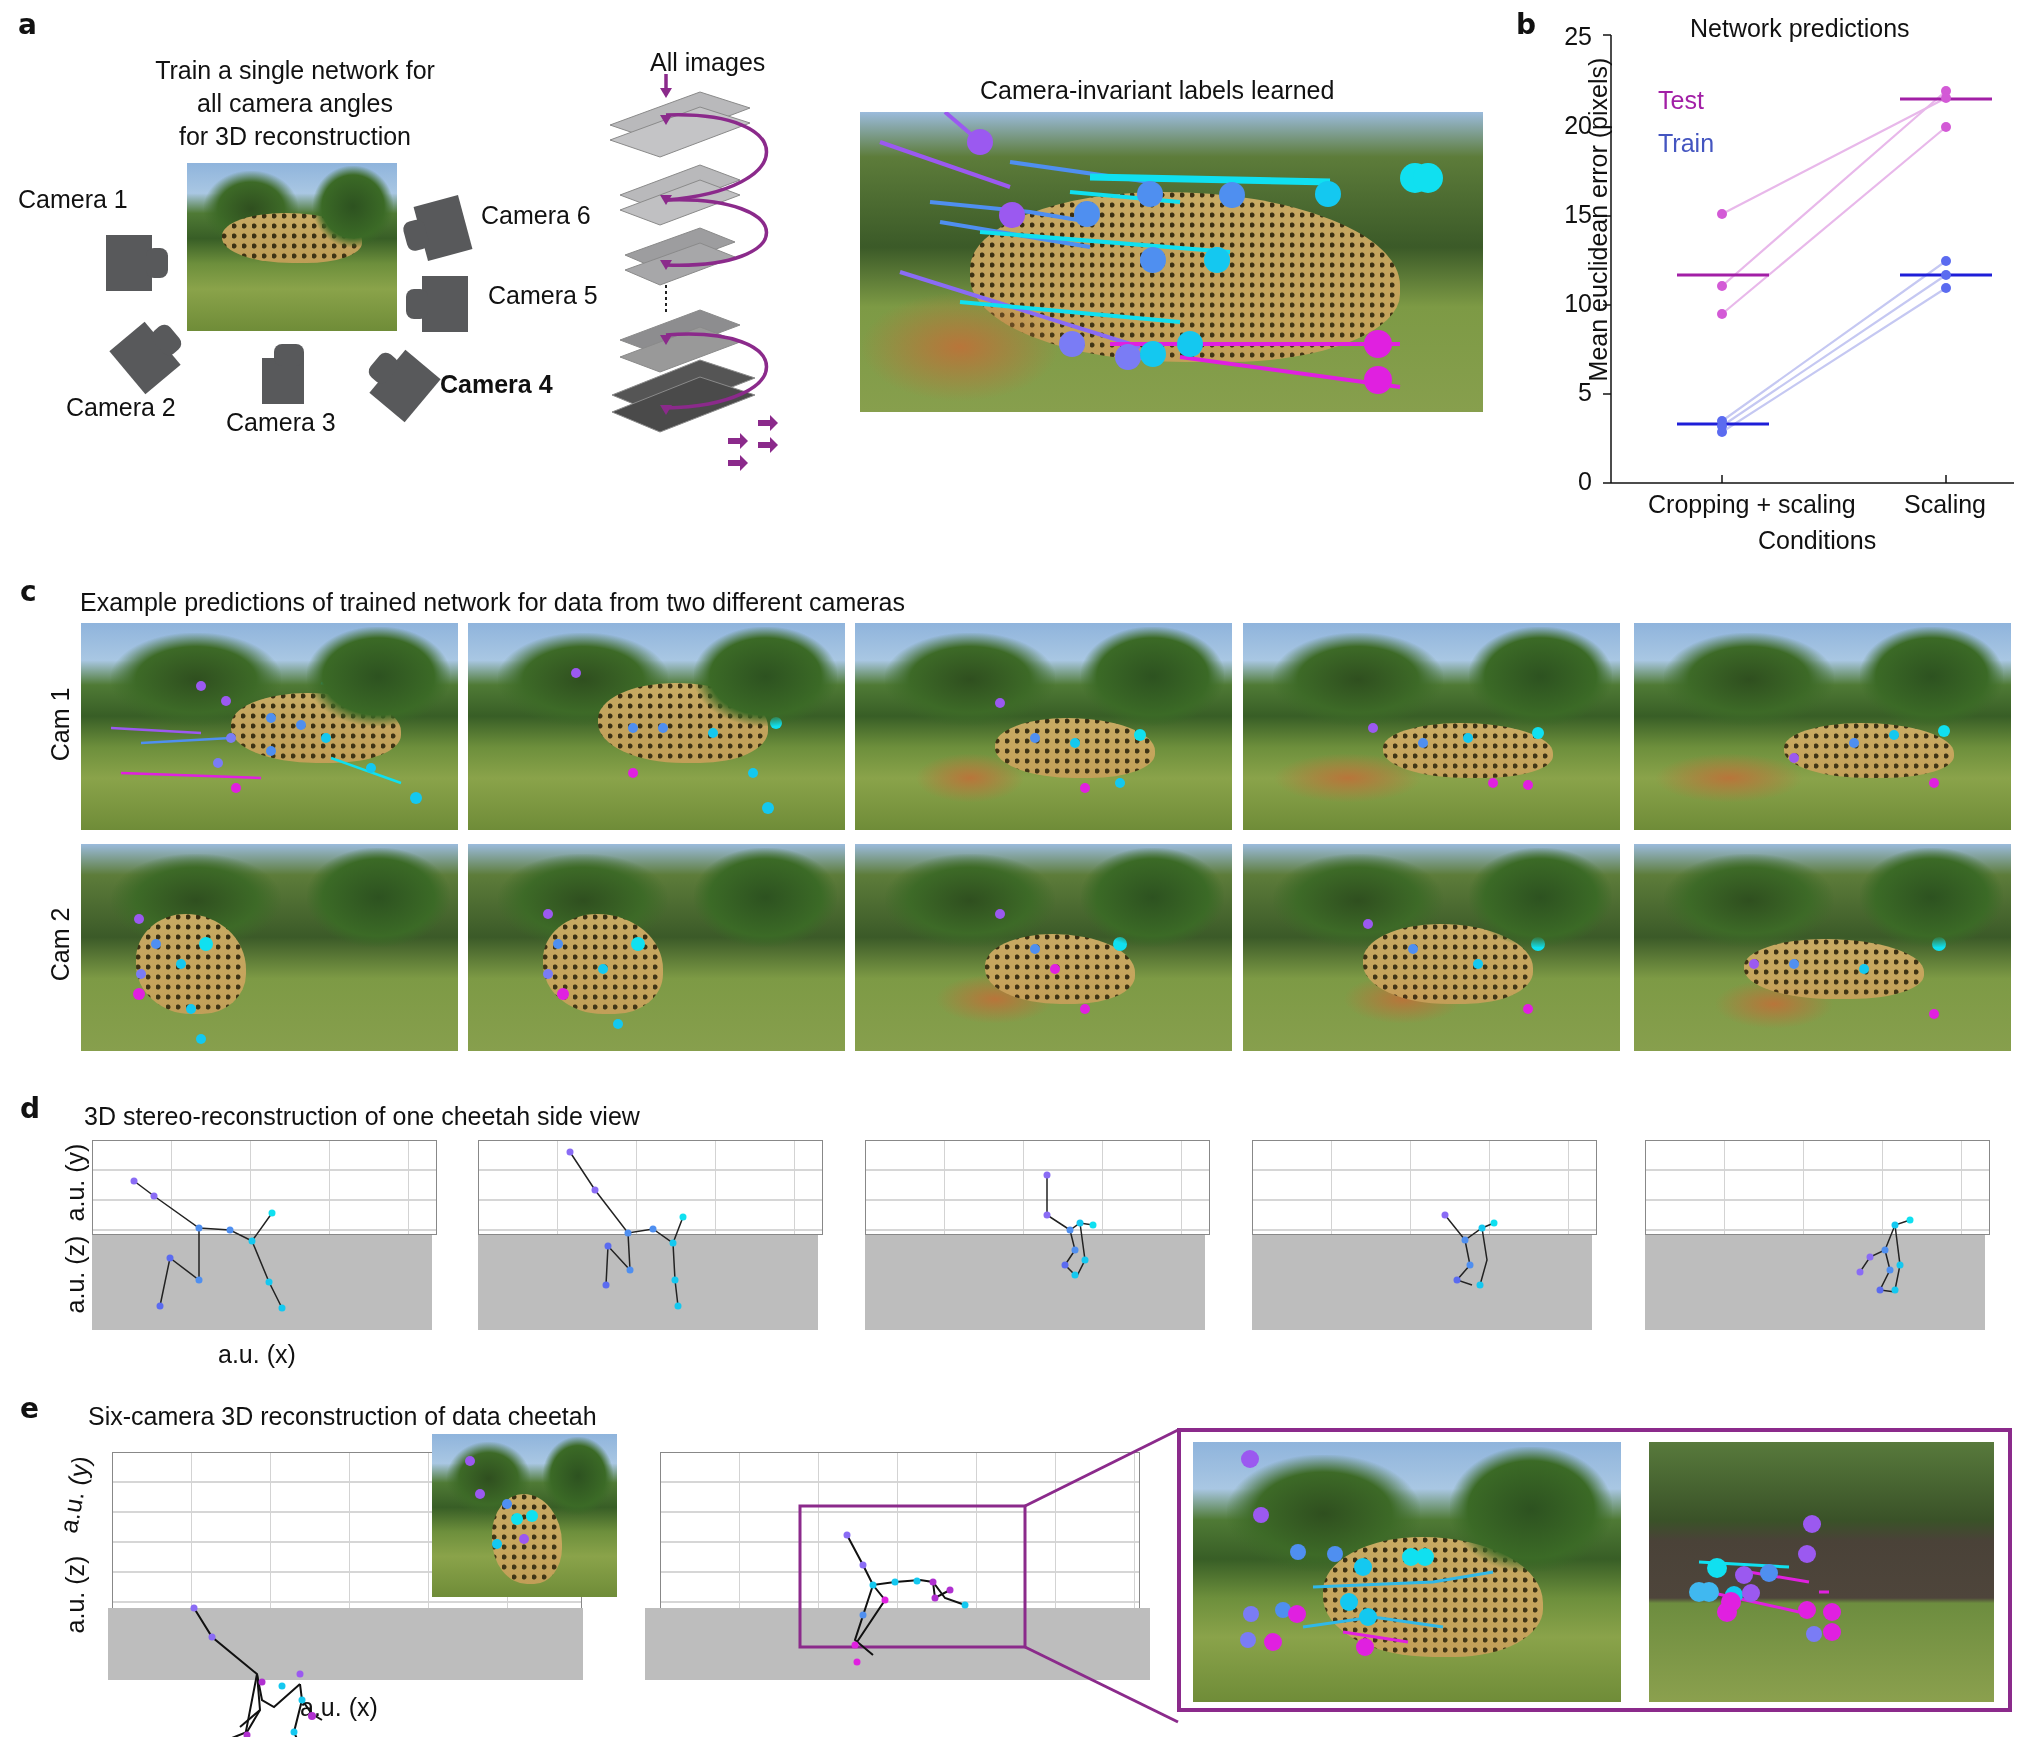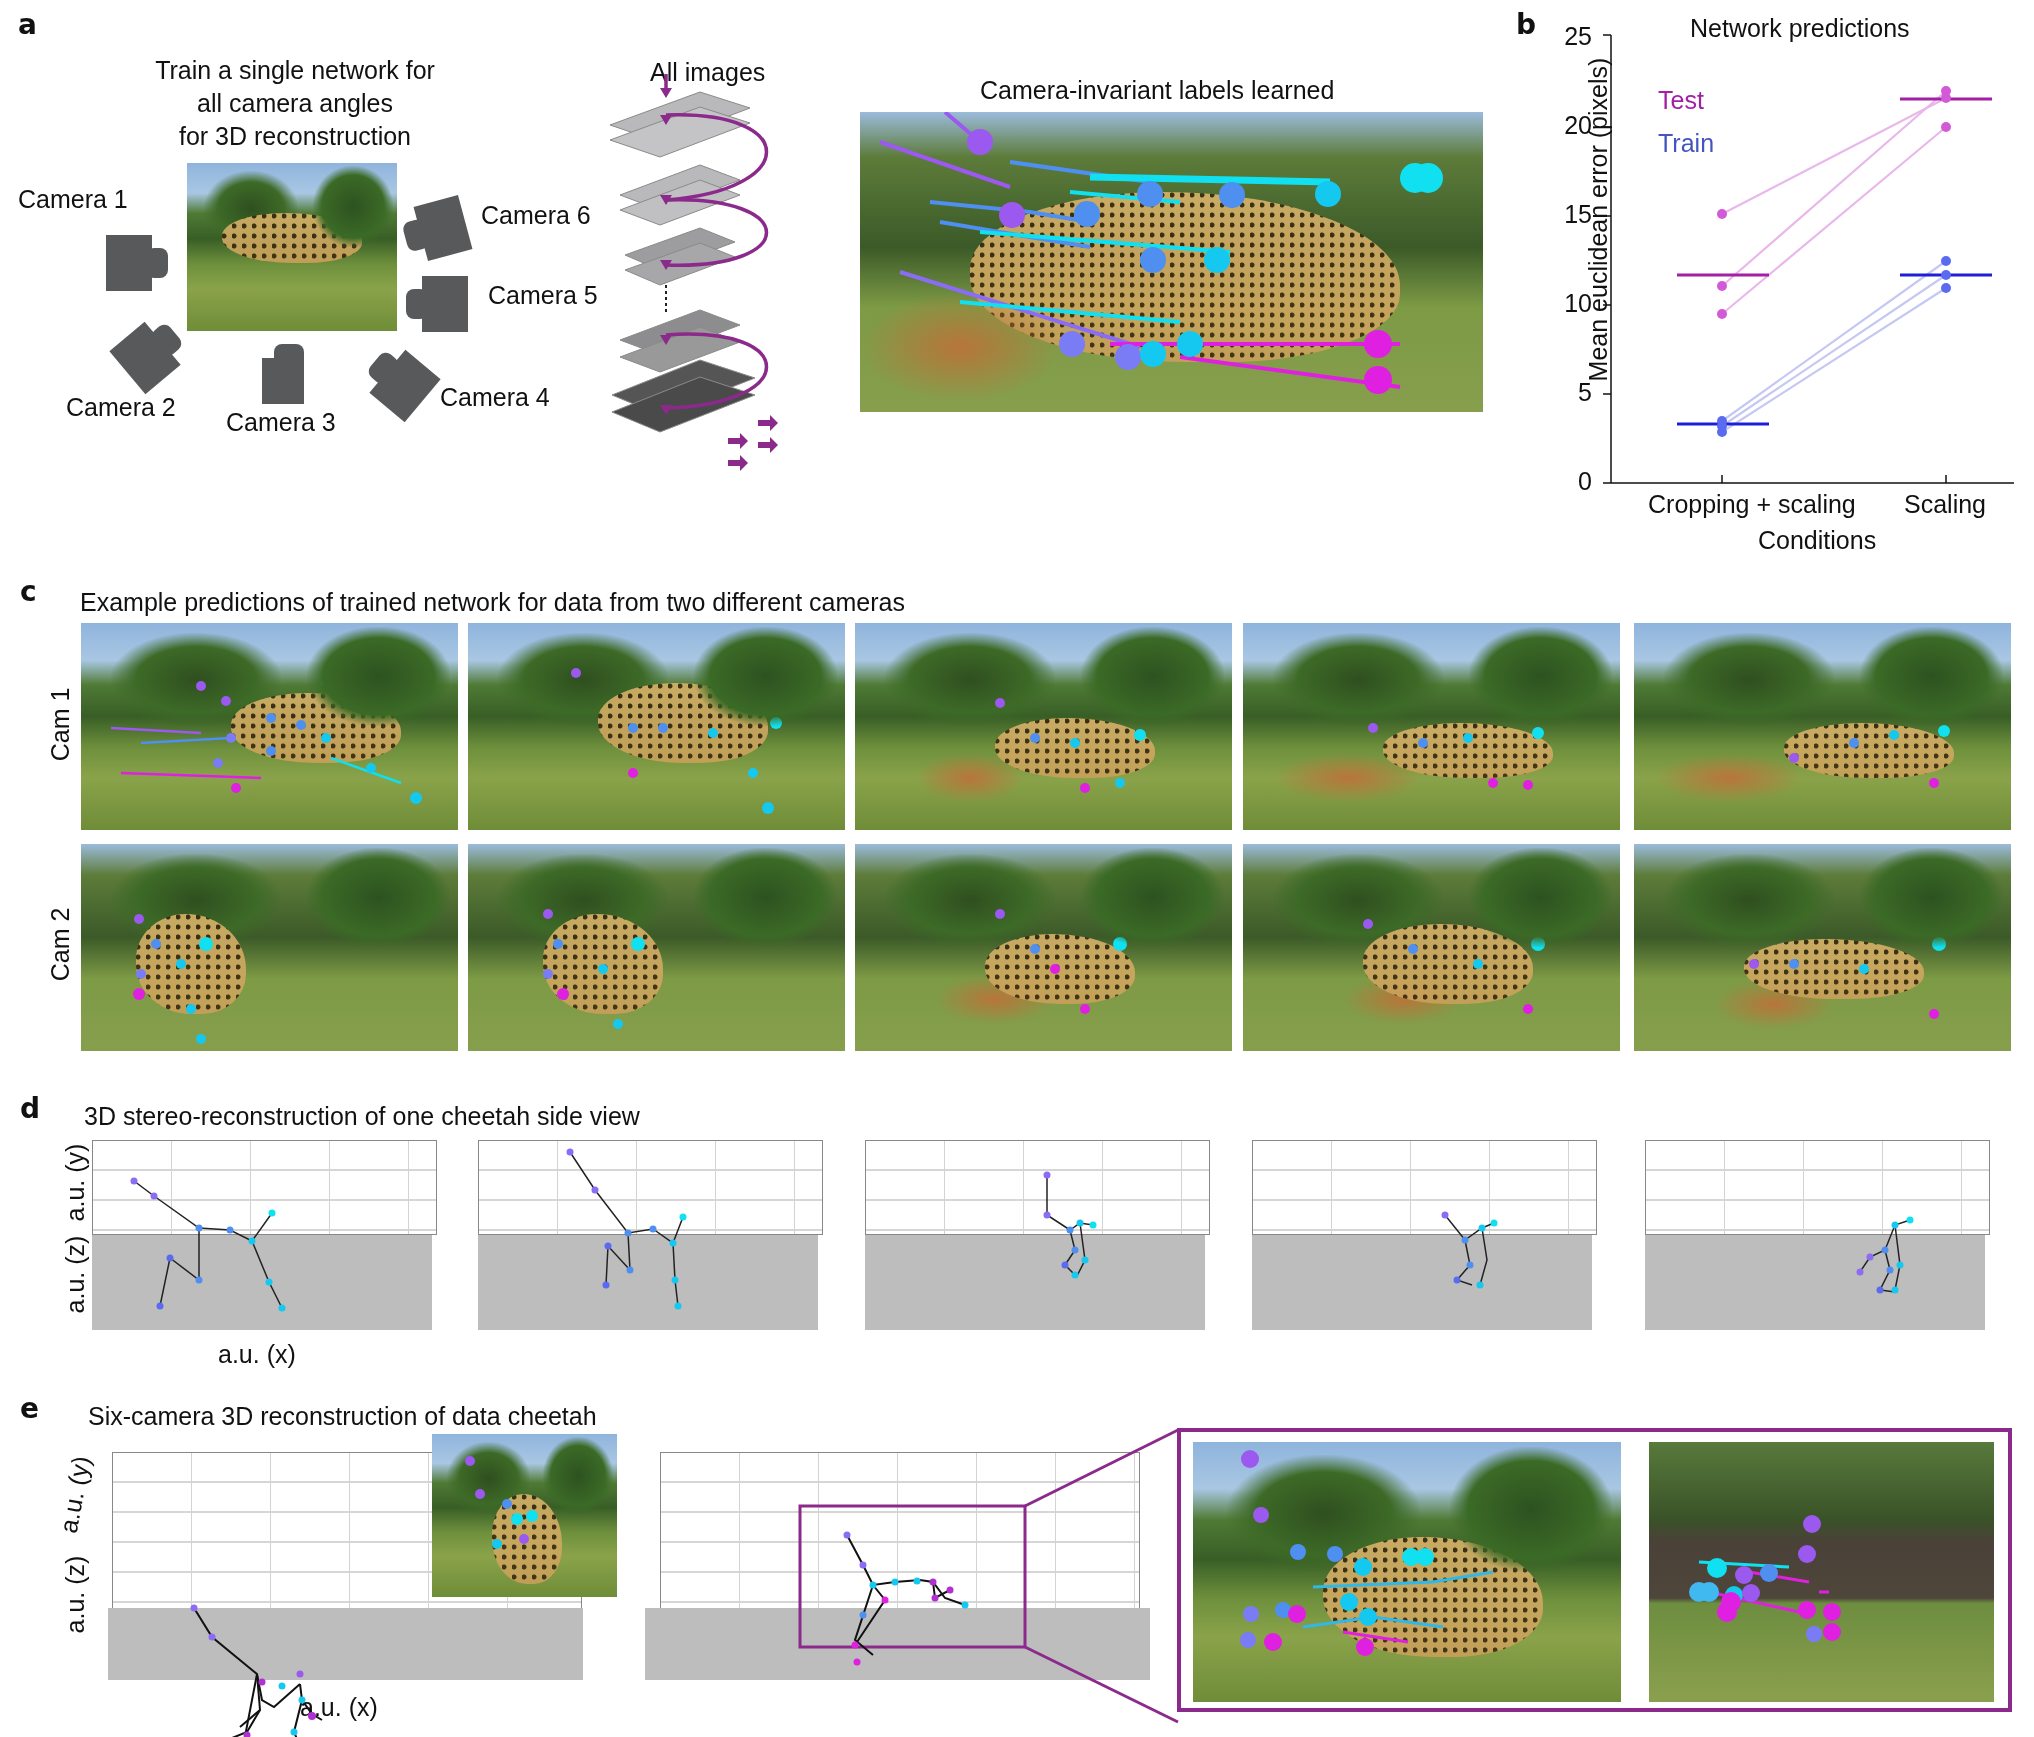--- a/index.html
+++ b/index.html
@@ -62,30 +62,30 @@
 
 <div class="txt" style="left:18px;top:185px;">Camera 1</div>
 <div class="cam-icon right" style="left:106px;top:235px;"></div>
 
 <div class="txt" style="left:66px;top:381px;margin-top:12px;">Camera 2</div>
 <div class="cam-icon right" style="left:122px;top:330px;transform:rotate(-40deg);"></div>
 
 <div class="txt" style="left:226px;top:408px;">Camera 3</div>
 <div class="cam-icon top" style="left:262px;top:358px;width:42px;height:46px;"></div>
 
-<div class="txt" style="left:440px;top:383px;">Camera 4</div>
+<div class="txt" style="left:440px;top:370px;font-weight:bold;">Camera 4</div>
 <div class="cam-icon left" style="left:382px;top:358px;transform:rotate(40deg);"></div>
 
 <div class="txt" style="left:488px;top:281px;">Camera 5</div>
 <div class="cam-icon left" style="left:422px;top:276px;"></div>
 
 <div class="txt" style="left:481px;top:201px;">Camera 6</div>
 <div class="cam-icon left" style="left:420px;top:200px;transform:rotate(-15deg);"></div>
 
-<div class="txt" style="left:650px;top:58px;">All images</div>
+<div class="txt" style="left:650px;top:48px;">All images</div>
 <svg style="left:600px;top:70px;" width="250" height="420">
   <g fill="#b9b9bb" stroke="#8a8a8a" stroke-width="1">
     <polygon points="10,55 100,22 150,38 60,72"></polygon>
     <polygon points="10,70 100,37 150,53 60,87" fill="#c4c4c6"></polygon>
     <polygon points="20,125 100,95 140,110 60,140"></polygon>
     <polygon points="20,140 100,110 140,125 60,155" fill="#c0c0c2"></polygon>
     <polygon points="25,185 100,158 135,172 60,200" fill="#9d9d9f"></polygon>
     <polygon points="25,200 100,173 135,187 60,215" fill="#a7a7a9"></polygon>
     <polygon points="20,270 100,240 140,255 60,285" fill="#8d8d8f"></polygon>
     <polygon points="20,287 100,257 140,272 60,302" fill="#999"></polygon>

